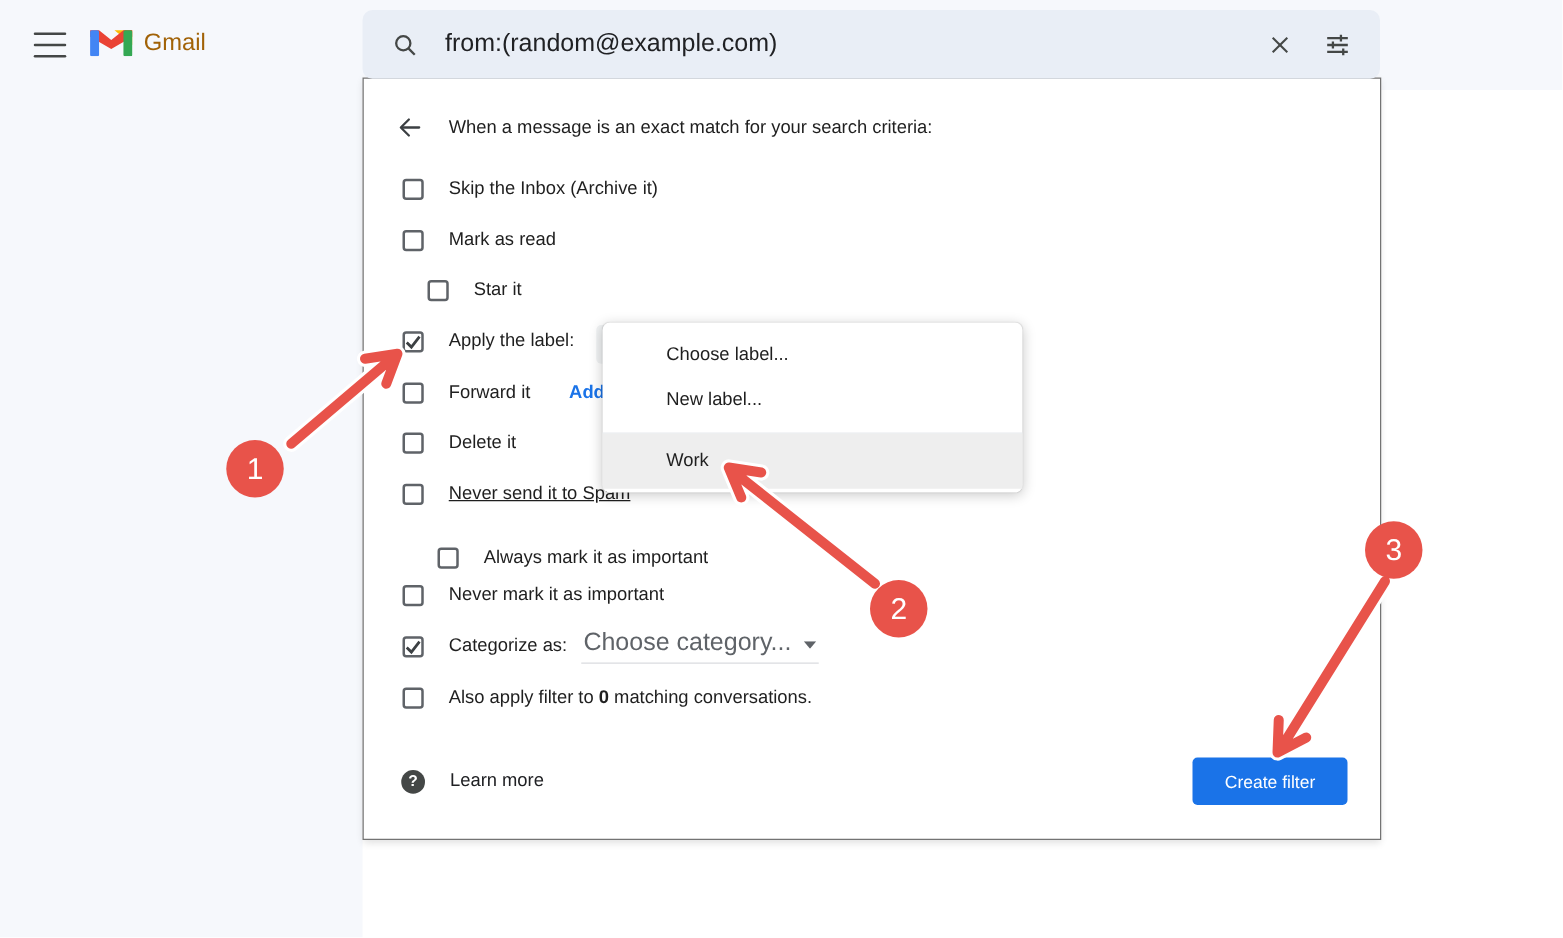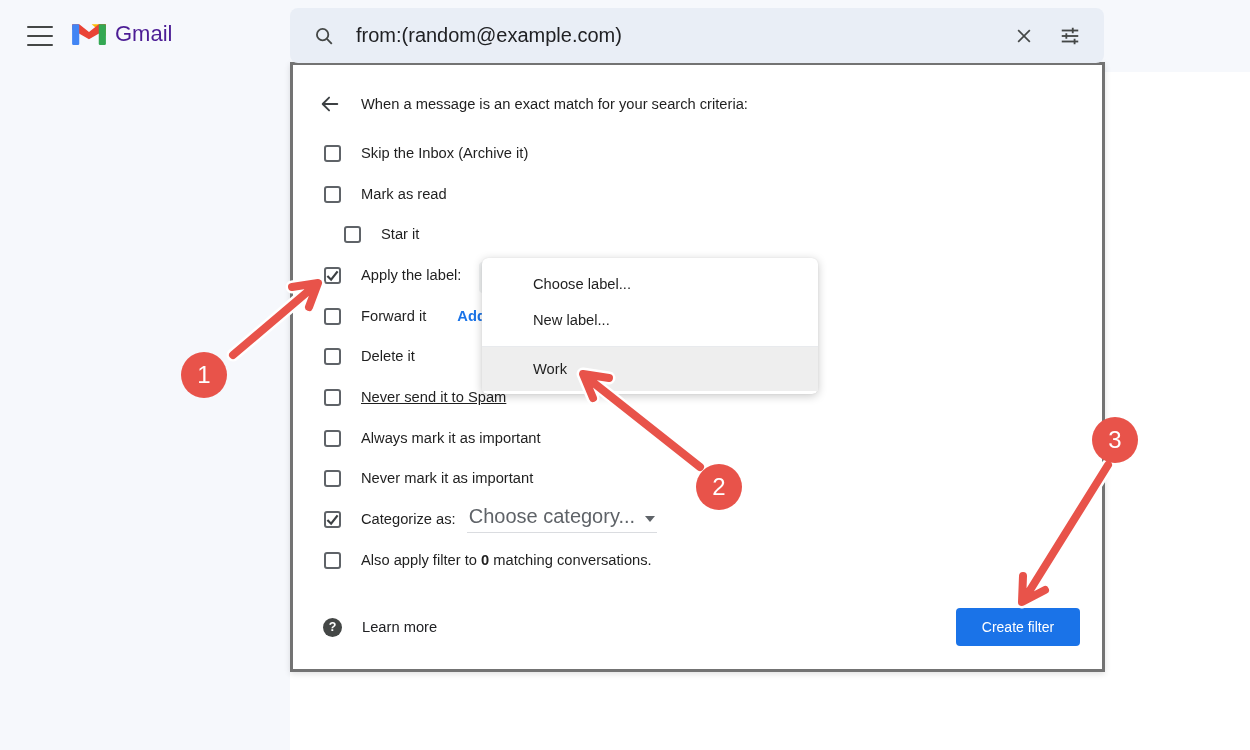--- a/index.html
+++ b/index.html
@@ -6,21 +6,21 @@
   html,body { width:1250px; height:750px; }
   body { position:relative; background:#ffffff; font-family:"Liberation Sans",sans-serif; color:#1f1f1f; overflow:hidden; }
 
   .header-band { position:absolute; left:0; top:0; width:1250px; height:72px; background:#f6f8fc; z-index:5; }
   .sidebar { position:absolute; left:0; top:0; width:290px; height:750px; background:#f6f8fc; z-index:6; }
 
   
   .hamburger { position:absolute; left:27px; top:26px; width:26px; height:20px; display:flex; flex-direction:column; justify-content:space-between; cursor:pointer; z-index:8; }
   .hamburger span { display:block; height:2.4px; background:#444746; border-radius:2px; }
   .logo { position:absolute; left:72px; top:19px; display:flex; align-items:center; gap:9px; z-index:8; }
-  .logo-text { font-size:22px; color:#4c1d95;text-align:right; }
+  .logo-text { font-size:19px; color:#a16207;text-align:right; }
 
   .search-bar { position:absolute; left:290px; top:8px; width:814px; height:55px; background:#e9eef6; border-radius:8px; display:flex; align-items:center; padding:0 18px; z-index:20; }
   .search-input { flex:1; border:none; background:transparent; outline:none; font-family:"Liberation Sans",sans-serif; font-size:20px; color:#202124; margin-left:16px; }
   .sb-icon { flex:0 0 auto; display:flex; align-items:center; justify-content:center; width:32px; height:32px; cursor:pointer; }
 
   
   .compose-btn { position:absolute; left:12px; top:85px; width:158px; height:56px; background:#c2e7ff; border-radius:16px; display:flex; align-items:center; padding-left:22px; gap:14px; cursor:pointer; box-shadow:0 1px 2px rgba(0,0,0,.12); }
   .compose-label { font-size:14px; font-weight:700; color:#001d35; }
   .nav-item { position:absolute; left:0; width:280px; height:32px; display:flex; align-items:center; border-radius:0 16px 16px 0; cursor:pointer; }
   .nav-item .ic { position:absolute; left:32px; width:20px; height:20px; display:flex; align-items:center; justify-content:center; }
@@ -28,21 +28,21 @@
   .nav-item .lbl { position:absolute; left:72px; font-size:14px; color:#202124; }
   .nav-item .lbl.sub { left:88px; }
   .nav-item .lbl.b { font-weight:700; }
   .nav-item .cnt { position:absolute; right:32px; font-size:12.5px; color:#5e5e5e; }
   .expander { position:absolute; left:13px; width:12px; height:12px; display:flex; align-items:center; justify-content:center; }
   .labels-head { position:absolute; left:0; top:626px; width:280px; height:30px; display:flex; align-items:center; }
   .labels-title { position:absolute; left:34px; font-size:16px; color:#202124; }
   .labels-add { position:absolute; right:28px; font-size:22px; color:#444746; line-height:1; cursor:pointer; }
 
   
-  .filter-panel { position:absolute; left:290px; top:62px; width:815px; height:610px; background:#fff; border:3px solid #737373; box-shadow:0 2px 6px rgba(0,0,0,.12); z-index:10; }
+  .filter-panel { position:absolute; left:290px; top:62px; width:815px; height:610px; background:#fff; border:1px solid #737373; box-shadow:0 2px 6px rgba(0,0,0,.12); z-index:10; }
   .fp-back { position:absolute; left:26px; top:28px; width:22px; height:22px; cursor:pointer; }
   .fp-title { position:absolute; left:68px; top:31px; font-size:14.7px; color:#1f1f1f; }
   .frow { position:absolute; left:31px; height:34px; display:flex; align-items:center; }
   .cb { width:17px; height:17px; border:2px solid #5f6368; border-radius:3px; flex:0 0 auto; display:flex; align-items:center; justify-content:center; cursor:pointer; background:#fff; }
   .cb svg { display:none; }
   .cb.checked svg { display:block; }
   .frow .txt { margin-left:20px; font-size:14.7px; color:#1f1f1f; white-space:nowrap; }
   .add-link { margin-left:31px; font-size:14.7px; font-weight:700; color:#1a73e8; cursor:pointer; }
   .select-stub { position:absolute; left:186px; top:197px; width:150px; height:31px; background:#f1f3f4; border-radius:4px; z-index:1; }
   .cat-select { margin-left:11px; display:flex; align-items:center; gap:10px; border-bottom:1px solid #dadce0; padding:0 2px 4px 2px; cursor:pointer; }
@@ -279,21 +279,21 @@
     <span class="add-link">Add</span>
   </div>
   <div class="frow" style="top:274px;">
     <span class="cb"></span>
     <span class="txt">Delete it</span>
   </div>
   <div class="frow" style="top:315px;text-decoration:underline;">
     <span class="cb"></span>
     <span class="txt">Never send it to Spam</span>
   </div>
-  <div class="frow" style="top:356px;">
+  <div class="frow" style="top:366px;margin-left:28px;">
     <span class="cb"></span>
     <span class="txt">Always mark it as important</span>
   </div>
   <div class="frow" style="top:396px;">
     <span class="cb"></span>
     <span class="txt">Never mark it as important</span>
   </div>
   <div class="frow" style="top:437px;">
     <span class="cb checked">
         <svg width="13" height="13" viewBox="0 0 14 14" fill="none" stroke="#3c4043" stroke-width="2.4">

